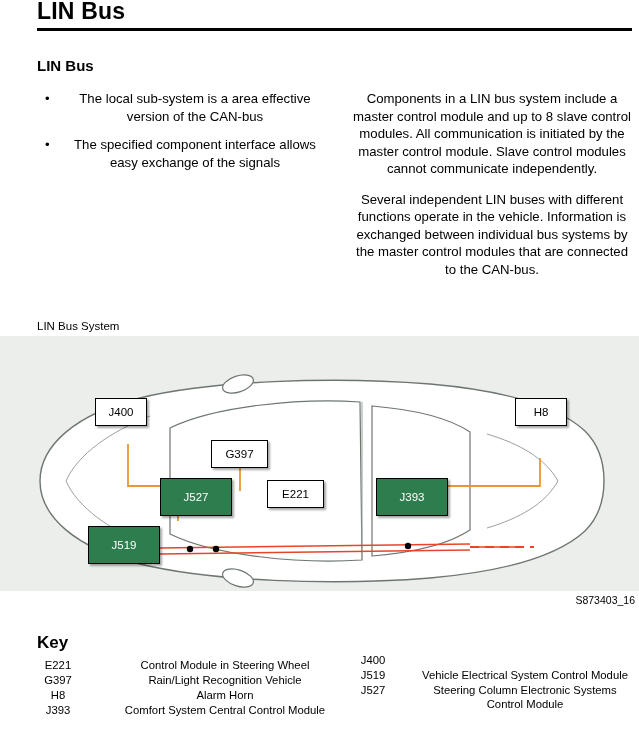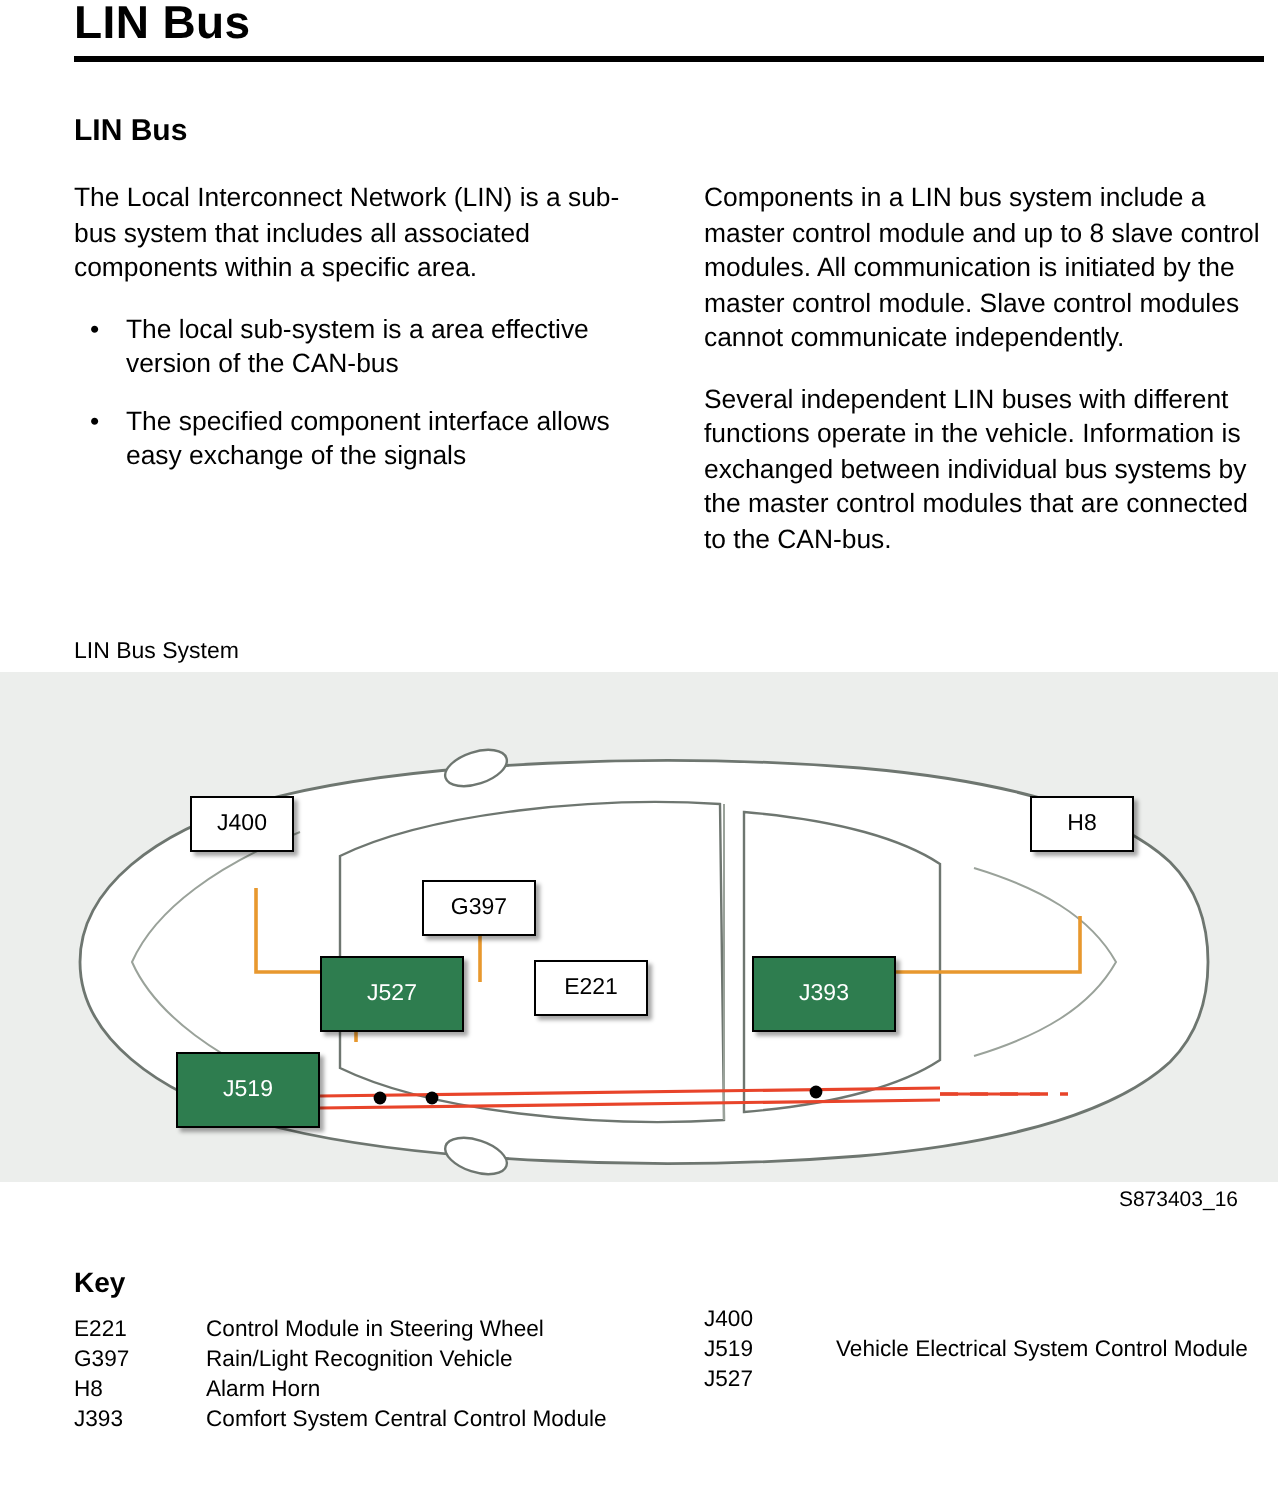--- a/index.html
+++ b/index.html
@@ -13,20 +13,21 @@
     position: relative;
     font-family: "Liberation Sans", sans-serif;
     color: #000000;
     overflow: hidden;
   }
   .page {
     position: absolute;
     left: 0; top: 0;
     width: 639px;
     height: 750px;
+    text-align: center;
   }
   
   .page-header {
     position: absolute;
     left: 0; top: 0;
     width: 639px;
     height: 30px;
   }
   .header-title {
     position: absolute;
@@ -97,21 +98,21 @@
   }
   .figure {
     position: absolute;
     left: 0;
     top: 336px;
     width: 639px;
     height: 280px;
   }
   .fig-code {
     position: absolute;
-    right: 20px;
+    right: 4px;
     top: 258px;
     font-size: 10.5px;
     font-family: "Liberation Sans", sans-serif;
   }
   .box {
     position: absolute;
     box-sizing: border-box;
     border: 1px solid #000;
     background: #ffffff;
     font-size: 11.5px;
@@ -122,21 +123,21 @@
   }
   .box.green {
     background: #2e7d4f;
     color: #ffffff;
   }
   
   .key-title {
     position: absolute;
     left: 37px;
     top: 633px;
-    font-size: 14px;
+    font-size: 17px;
     font-weight: bold;
   }
   .key-col-left {
     position: absolute;
     left: 37px;
     top: 658px;
     width: 310px;
   }
   .key-col-right {
     position: absolute;
@@ -165,21 +166,20 @@
 <div class="page">
 
   <div class="page-header">
     <div class="header-title">LIN Bus</div>
     <div class="header-rule"></div>
   </div>
 
   <div class="section-title">LIN Bus</div>
 
   <div class="col-left">
-    <p class="para">The Local Interconnect Network (LIN) is a sub-bus system that includes all associated components within a specific area.</p>
     <ul class="bullets">
       <li>
         <span class="dot">•</span>
         <span>The local sub-system is a area effective version of the CAN-bus</span>
       </li>
       <li>
         <span class="dot">•</span>
         <span>The specified component interface allows easy exchange of the signals</span>
       </li>
     </ul>
@@ -298,16 +298,17 @@
   <div class="key-col-right">
     <div class="key-row">
       <div class="key-code">J400</div>
     </div>
     <div class="key-row">
       <div class="key-code">J519</div>
       <div class="key-desc">Vehicle Electrical System Control Module</div>
     </div>
     <div class="key-row">
       <div class="key-code">J527</div>
+      <div class="key-desc">Steering Column Electronic Systems Control Module</div>
     </div>
   </div>
 
 </div>
 
 </body></html>

